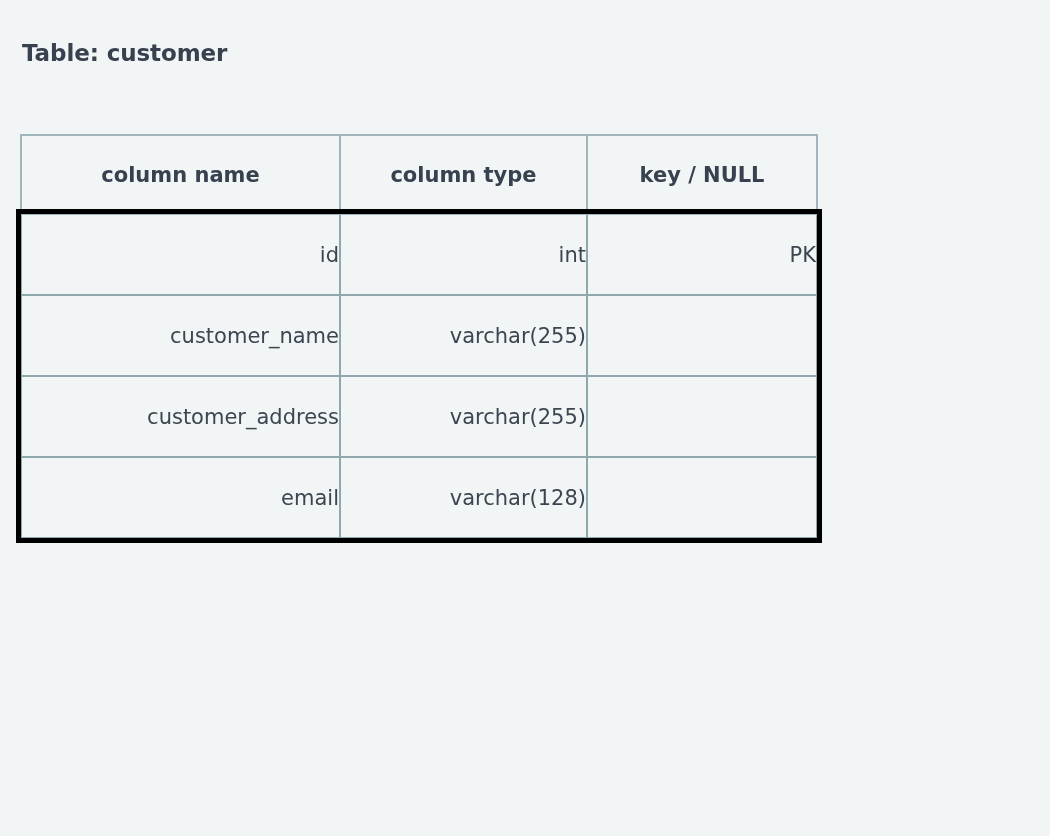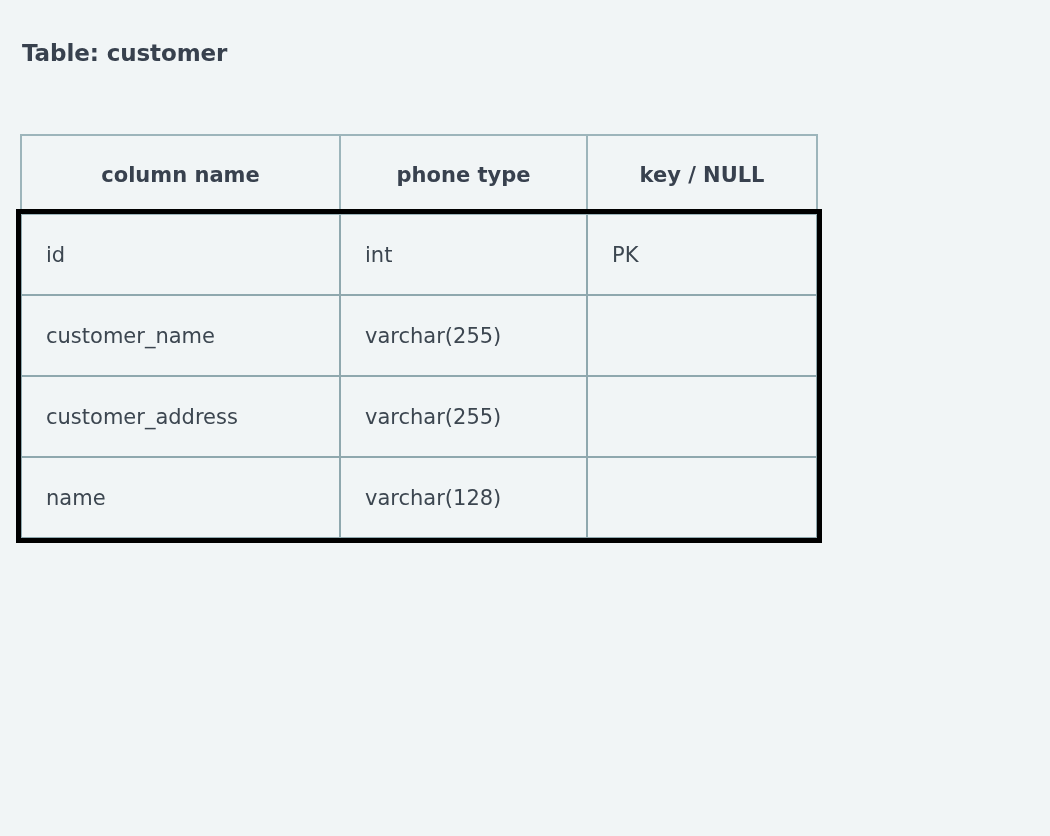--- a/index.html
+++ b/index.html
@@ -63,21 +63,21 @@
     outline: 5px solid #000000;
   }
 
   .schema-table tbody td {
     height: 81px;
     box-sizing: border-box;
     border: 2px solid #8fa8ae;
     font-size: 21px;
     font-weight: normal;
     color: #3c4650;
-    text-align: left;
+    text-align: right;
     vertical-align: middle;
     padding: 0 0 0 24px;
     background: #f1f5f6;
     white-space: nowrap;
     overflow: hidden;
   }
 
   .schema-table tbody tr:first-child td {
     border-top-color: #000000;
   }
@@ -91,41 +91,41 @@
 
   <table class="schema-table">
     <colgroup>
       <col class="col-name">
       <col class="col-type">
       <col class="col-key">
     </colgroup>
     <thead>
       <tr>
         <th>column name</th>
-        <th>phone type</th>
+        <th>column type</th>
         <th>key / NULL</th>
       </tr>
     </thead>
     <tbody>
       <tr>
         <td>id</td>
         <td>int</td>
         <td>PK</td>
       </tr>
       <tr>
         <td>customer_name</td>
         <td>varchar(255)</td>
         <td></td>
       </tr>
       <tr>
         <td>customer_address</td>
         <td>varchar(255)</td>
         <td></td>
       </tr>
       <tr>
-        <td>name</td>
+        <td>email</td>
         <td>varchar(128)</td>
         <td></td>
       </tr>
     </tbody>
   </table>
 
 </div>
 
 </body></html>

